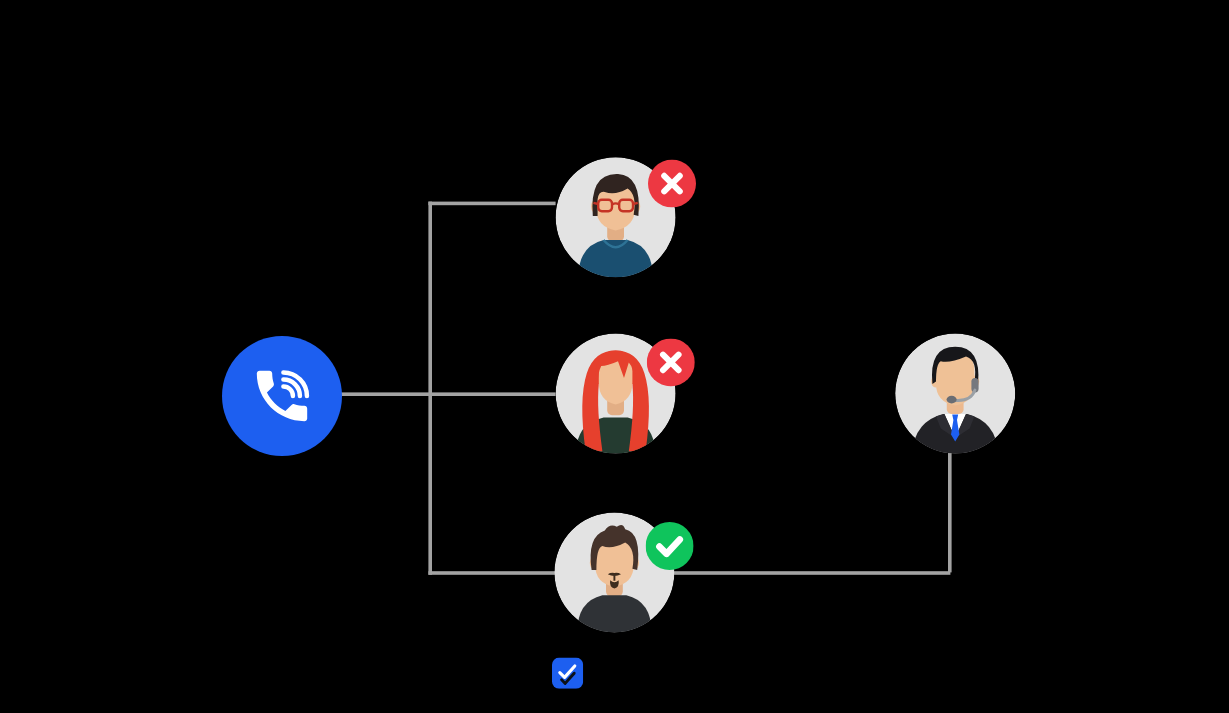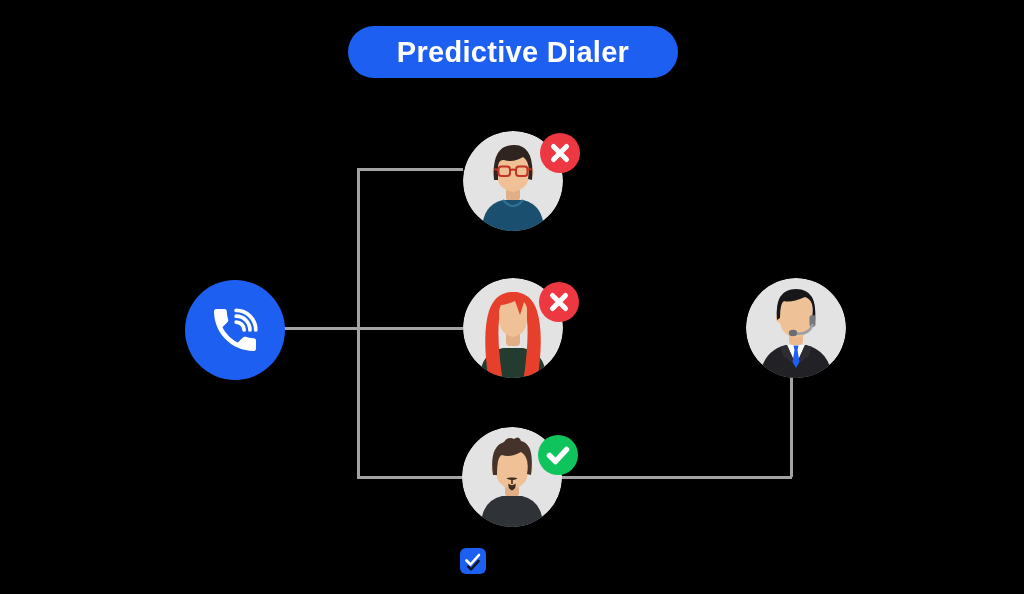--- a/index.html
+++ b/index.html
@@ -31,23 +31,20 @@
   .fill-green{fill:var(--green,#0fc45c);}
   .fill-avatar-bg{fill:var(--avatar_bg,#e3e3e3);}
   .fill-white{fill:var(--white,#fff);}
   .stroke-white{stroke:var(--white,#fff);}
 </style>
 </head>
 <body>
 
 <div class="canvas">
 
-  <div class="title-pill">
-    <span>Predictive Dialer</span>
-  </div>
 
   <div class="line h" style="left:283px;top:327px;width:180px"></div>
   <div class="line v" style="left:357px;top:168px;height:311px"></div>
   <div class="line h" style="left:357px;top:168px;width:106px"></div>
   <div class="line h" style="left:357px;top:476px;width:106px"></div>
   <div class="line h" style="left:561px;top:476px;width:231px"></div>
   <div class="line v" style="left:790px;top:377px;height:100px"></div>
 
   <div class="phone-circle">
     <svg viewBox="0 0 24 24" width="56" height="56">

